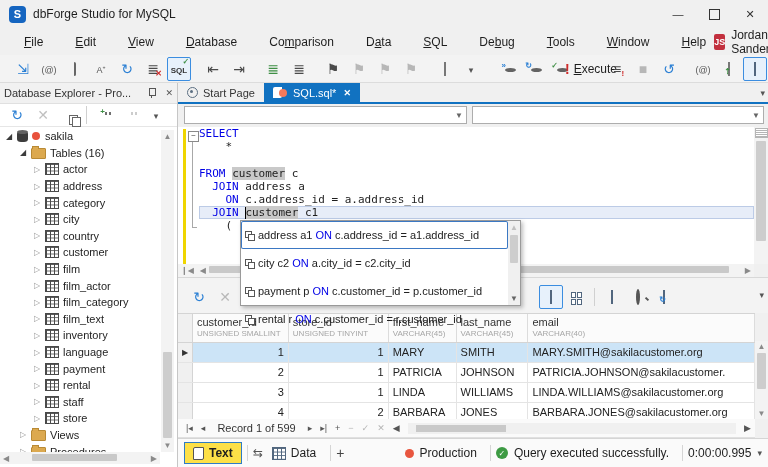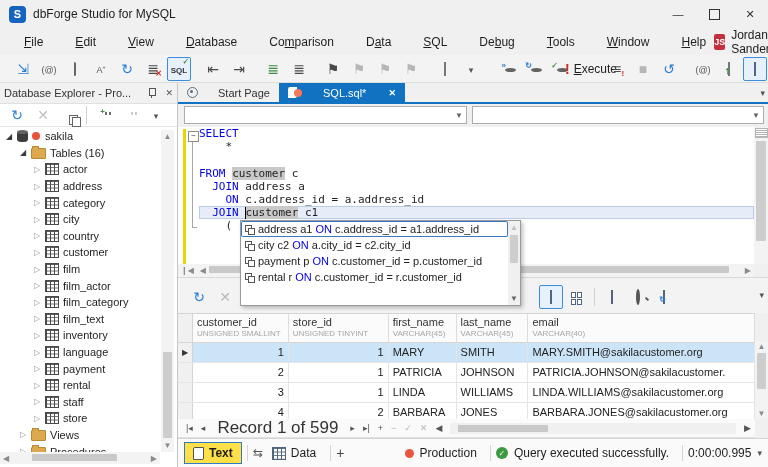--- a/index.html
+++ b/index.html
@@ -77,21 +77,21 @@
   
   .vsb{position:absolute;background:#f3f3f3;}
   .sb-arrow{position:absolute;color:#8a8a8a;font-size:8px;text-align:center;width:100%;}
   .sb-thumb{position:absolute;background:#cdcdcd;border-radius:1px;}
   .hsb{position:absolute;background:#f3f3f3;display:flex;align-items:center;}
   .hsb .ar{color:#8a8a8a;font-size:8px;padding:0 3px;}
   .hsb .tk{position:relative;flex:1;height:100%;}
   .hsb .th{position:absolute;top:2px;height:7px;background:#c9c9c9;border-radius:1px;}
   
   .tabstrip{position:absolute;left:178px;top:83px;width:590px;height:19px;background:#f0f0f0;display:flex;align-items:flex-end;}
-  .tab{height:19px;display:flex;align-items:center;padding:0 9px;gap:20px;font-size:11px;color:#333;}
+  .tab{height:19px;display:flex;align-items:center;padding:0 9px;gap:5px;font-size:11px;color:#333;}
   .tab.active{background:#1172c1;color:#fff;margin-top:48px;}
   .tab .tx{white-space:nowrap;}
   .tab .cl{font-size:9px;font-weight:bold;margin-left:2px;}
   .i-start{width:11px;height:11px;border:1.5px solid #5c6f82;border-radius:50%;box-sizing:border-box;position:relative;}
   .i-start::after{content:"";position:absolute;left:2px;top:2px;width:3px;height:3px;background:#5c6f82;border-radius:50%;}
   .i-script{width:9px;height:11px;background:#fff;border-radius:2px 0 2px 0;position:relative;}
   .i-script::after{content:"";position:absolute;right:-5px;top:2px;width:8px;height:8px;border-radius:50%;background:#f4795b;}
   .bluebar{position:absolute;left:178px;top:102px;width:590px;height:2px;background:#1172c1;}
   .comborow{position:absolute;left:178px;top:104px;width:590px;height:23px;background:#f0f0f0;}
   .combo{position:absolute;top:2px;height:18px;background:#fff;border:1px solid #adadad;box-sizing:border-box;}
@@ -109,21 +109,21 @@
   .kw{color:#0000e6;margin-top:40px;} .pl{color:#1e1e1e;}
   .hl{background:#c9c9c9;color:#1e1e1e;}
   .caretbar{position:absolute;width:1px;height:12px;background:#000;}
   .ed-vsb{position:absolute;left:754px;top:127px;width:14px;height:137px;background:#f3f3f3;}
   .splitgrip{position:absolute;left:1px;top:1px;width:11px;height:8px;border:1px solid #b5b5b5;background:
     repeating-linear-gradient(#fff 0 1px,#b5b5b5 1px 2px);}
   
   .popup{position:absolute;left:240px;top:220px;width:279px;height:84px;background:#fff;border:1px solid #9a9a9a;
          box-shadow:2px 2px 4px rgba(0,0,0,.25);z-index:50;display:flex;}
   .pop-list{flex:1;}
-  .pop-item{height:16px;display:flex;align-items:center;padding-left:2px;gap:4px;font-size:11px;white-space:nowrap;overflow:hidden;}
+  .pop-item{height:28px;display:flex;align-items:center;padding-left:2px;gap:4px;font-size:11px;white-space:nowrap;overflow:hidden;}
   .pop-item.sel{box-shadow:inset 0 0 0 1px #3b78c3;border-radius:2px;}
   .i-join{width:9px;height:9px;position:relative;flex:none;margin-left:2px;}
   .i-join::before,.i-join::after{content:"";position:absolute;border:1px solid #555;background:#fff;}
   .i-join::before{left:0;top:0;width:5px;height:5px;}
   .i-join::after{left:3px;top:3px;width:5px;height:5px;}
   .pop-sb{width:12px;background:#f0f0f0;position:relative;}
   
   .res-toolbar{position:absolute;left:178px;top:277px;width:590px;height:36px;background:#f3f3f3;border-top:1px solid #d8d8d8;
                display:flex;align-items:flex-end;padding:0 0 4px 8px;box-sizing:border-box;}
   .grid{position:absolute;left:178px;top:313px;width:577px;background:#fff;font-size:11px;}
@@ -133,21 +133,21 @@
   .g-marker{width:14px;flex:none;background:#f0f0f0;border-right:1px solid #d4d4d4;}
   .g-row{display:flex;height:19px;border-bottom:1px solid #e4e4e4;align-items:stretch;}
   .g-row .g-marker{display:flex;align-items:center;justify-content:center;font-size:8px;color:#333;}
   .g-cell{border-right:1px solid #e4e4e4;box-sizing:border-box;padding:0 4px;line-height:19px;overflow:hidden;white-space:nowrap;}
   .g-cell.r{text-align:right;}
   .g-row.sel .g-cell{background:#cce4f7;}
   .navig{position:absolute;left:178px;top:419px;width:577px;height:19px;background:#fafafa;border-bottom:1px solid #e0e0e0;
          display:flex;align-items:center;font-size:10px;color:#555;padding-left:4px;box-sizing:border-box;}
   .nv{padding:0 4px;font-size:9px;color:#555;}
   .nv.dis{color:#b5b5b5;}
-  .nav-label{font-size:17px;color:#333;padding:0 8px;text-align:center;}
+  .nav-label{font-size:11px;color:#333;padding:0 8px;text-align:center;}
   .nav-track{position:relative;flex:1;height:11px;background:#f0f0f0;margin:0 4px;}
   .nav-thumb{position:absolute;left:8px;top:2px;width:90px;height:7px;background:#c9c9c9;}
   
   .statusbar{position:absolute;left:178px;top:438px;width:590px;height:29px;background:#fafafa;border-top:1px solid #d5d5d5;
              display:flex;align-items:center;box-sizing:border-box;padding:0 6px;}
   .st-btn{display:flex;align-items:center;gap:5px;height:20px;padding:0 8px;border:1px solid transparent;}
   .st-btn.active{border-color:#2f7cc4;background:#fde047;}
   .st-sep{width:1px;height:16px;background:#d5d5d5;margin:0 5px;}
   .st-label{font-size:12px;color:#1e1e1e;}
   .i-script2{width:9px;height:11px;background:#fff;border:1px solid #555;border-radius:2px 0 2px 0;}

